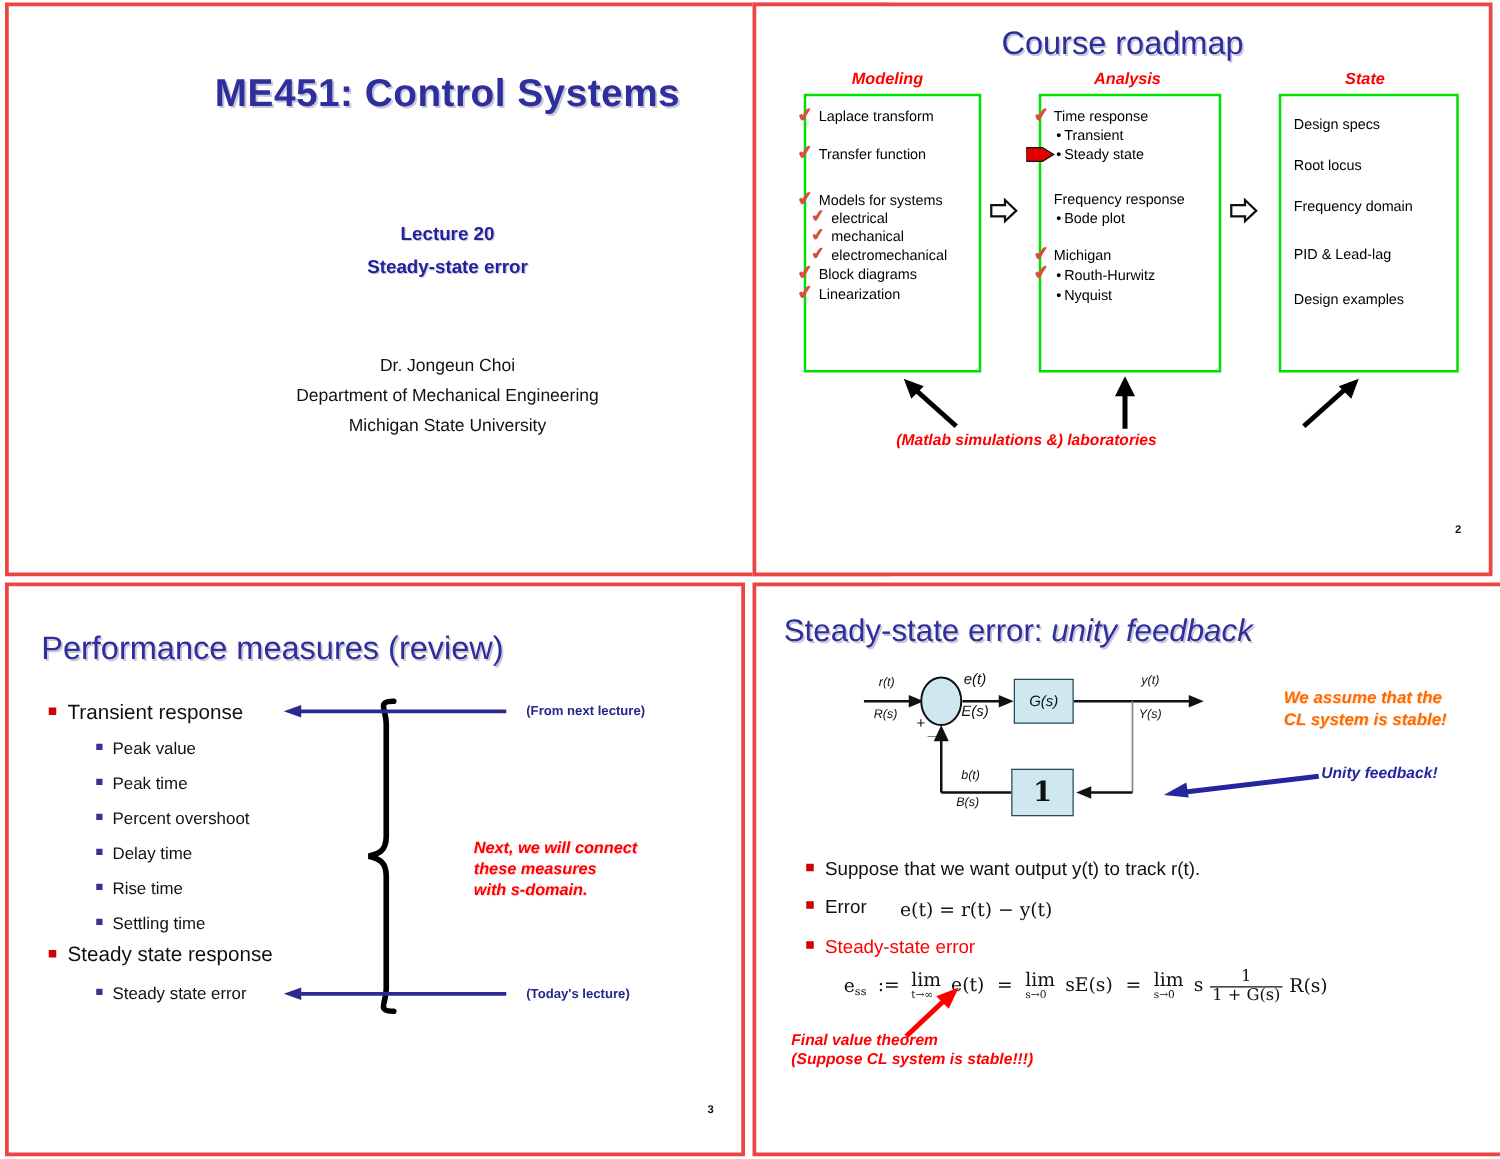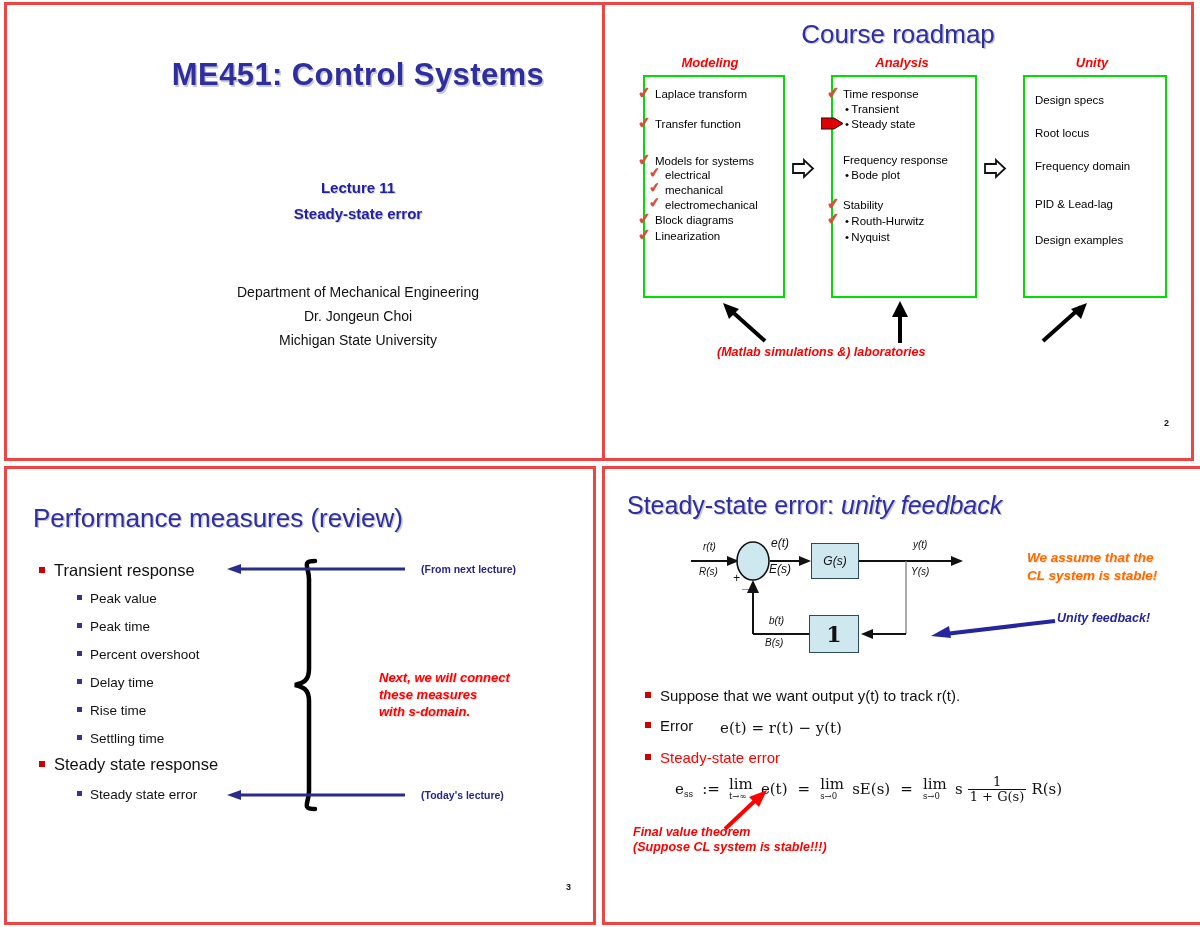--- a/index.html
+++ b/index.html
@@ -64,37 +64,37 @@
   .redfinal{position:absolute;color:#ff0000;font-weight:bold;font-style:italic;font-size:12.5px;line-height:15px;}
 </style>
 </head>
 <body>
 
 <div class="page">
 
   <div class="slide" id="slide1">
     <div class="s1-title">ME451: Control Systems</div>
     <div class="s1-lec">
-      <div>Lecture 11</div>
+      <div>Lecture 20</div>
       <div>Steady-state error</div>
     </div>
     <div class="s1-auth">
+      <div>Dr. Jongeun Choi</div>
       <div>Department of Mechanical Engineering</div>
-      <div>Dr. Jongeun Choi</div>
       <div>Michigan State University</div>
     </div>
     <div class="pnum">1</div>
   </div>
 
   <div class="slide" id="slide2">
     <div class="s2-title">Course roadmap</div>
 
     <div class="colhead" style="left:30px;top:50px;width:150px;">Modeling</div>
     <div class="colhead" style="left:222px;top:50px;width:150px;">Analysis</div>
-    <div class="colhead" style="left:412px;top:50px;width:150px;">Unity</div>
+    <div class="colhead" style="left:412px;top:50px;width:150px;">State</div>
 
     <div class="gbox" style="left:38px;top:70px;width:142px;height:223px;"></div>
     <div class="gbox" style="left:226px;top:70px;width:146px;height:223px;"></div>
     <div class="gbox" style="left:418px;top:70px;width:144px;height:223px;"></div>
 
     <div class="gtext" style="left:50px;top:82px;">Laplace transform</div>
     <div class="chk" style="left:33px;top:80px;">✔</div>
 
     <div class="gtext" style="left:50px;top:112px;">Transfer function</div>
     <div class="chk" style="left:33px;top:110px;">✔</div>
@@ -122,21 +122,21 @@
 
     <div class="gtext" style="left:240px;top:97px;">• <span>Transient</span></div>
     <div class="gtext" style="left:240px;top:112px;">• <span>Steady state</span></div>
     <svg class="blkarrow" style="left:216px;top:110px;" width="26" height="17">
       <path d="M0,3 L13,3 L22,8.5 L13,14 L0,14 Z" fill="#e00000" stroke="#111" stroke-width="1"></path>
     </svg>
 
     <div class="gtext" style="left:238px;top:148px;">Frequency response</div>
     <div class="gtext" style="left:240px;top:163px;">• <span>Bode plot</span></div>
 
-    <div class="gtext" style="left:238px;top:193px;">Stability</div>
+    <div class="gtext" style="left:238px;top:193px;">Michigan</div>
     <div class="chk" style="left:222px;top:191px;">✔</div>
 
     <div class="gtext" style="left:240px;top:209px;">• <span>Routh-Hurwitz</span></div>
     <div class="chk" style="left:222px;top:206px;">✔</div>
 
     <div class="gtext" style="left:240px;top:225px;">• <span>Nyquist</span></div>
 
     <div class="gtext" style="left:430px;top:88px;">Design specs</div>
     <div class="gtext" style="left:430px;top:121px;">Root locus</div>
     <div class="gtext" style="left:430px;top:154px;">Frequency domain</div>

